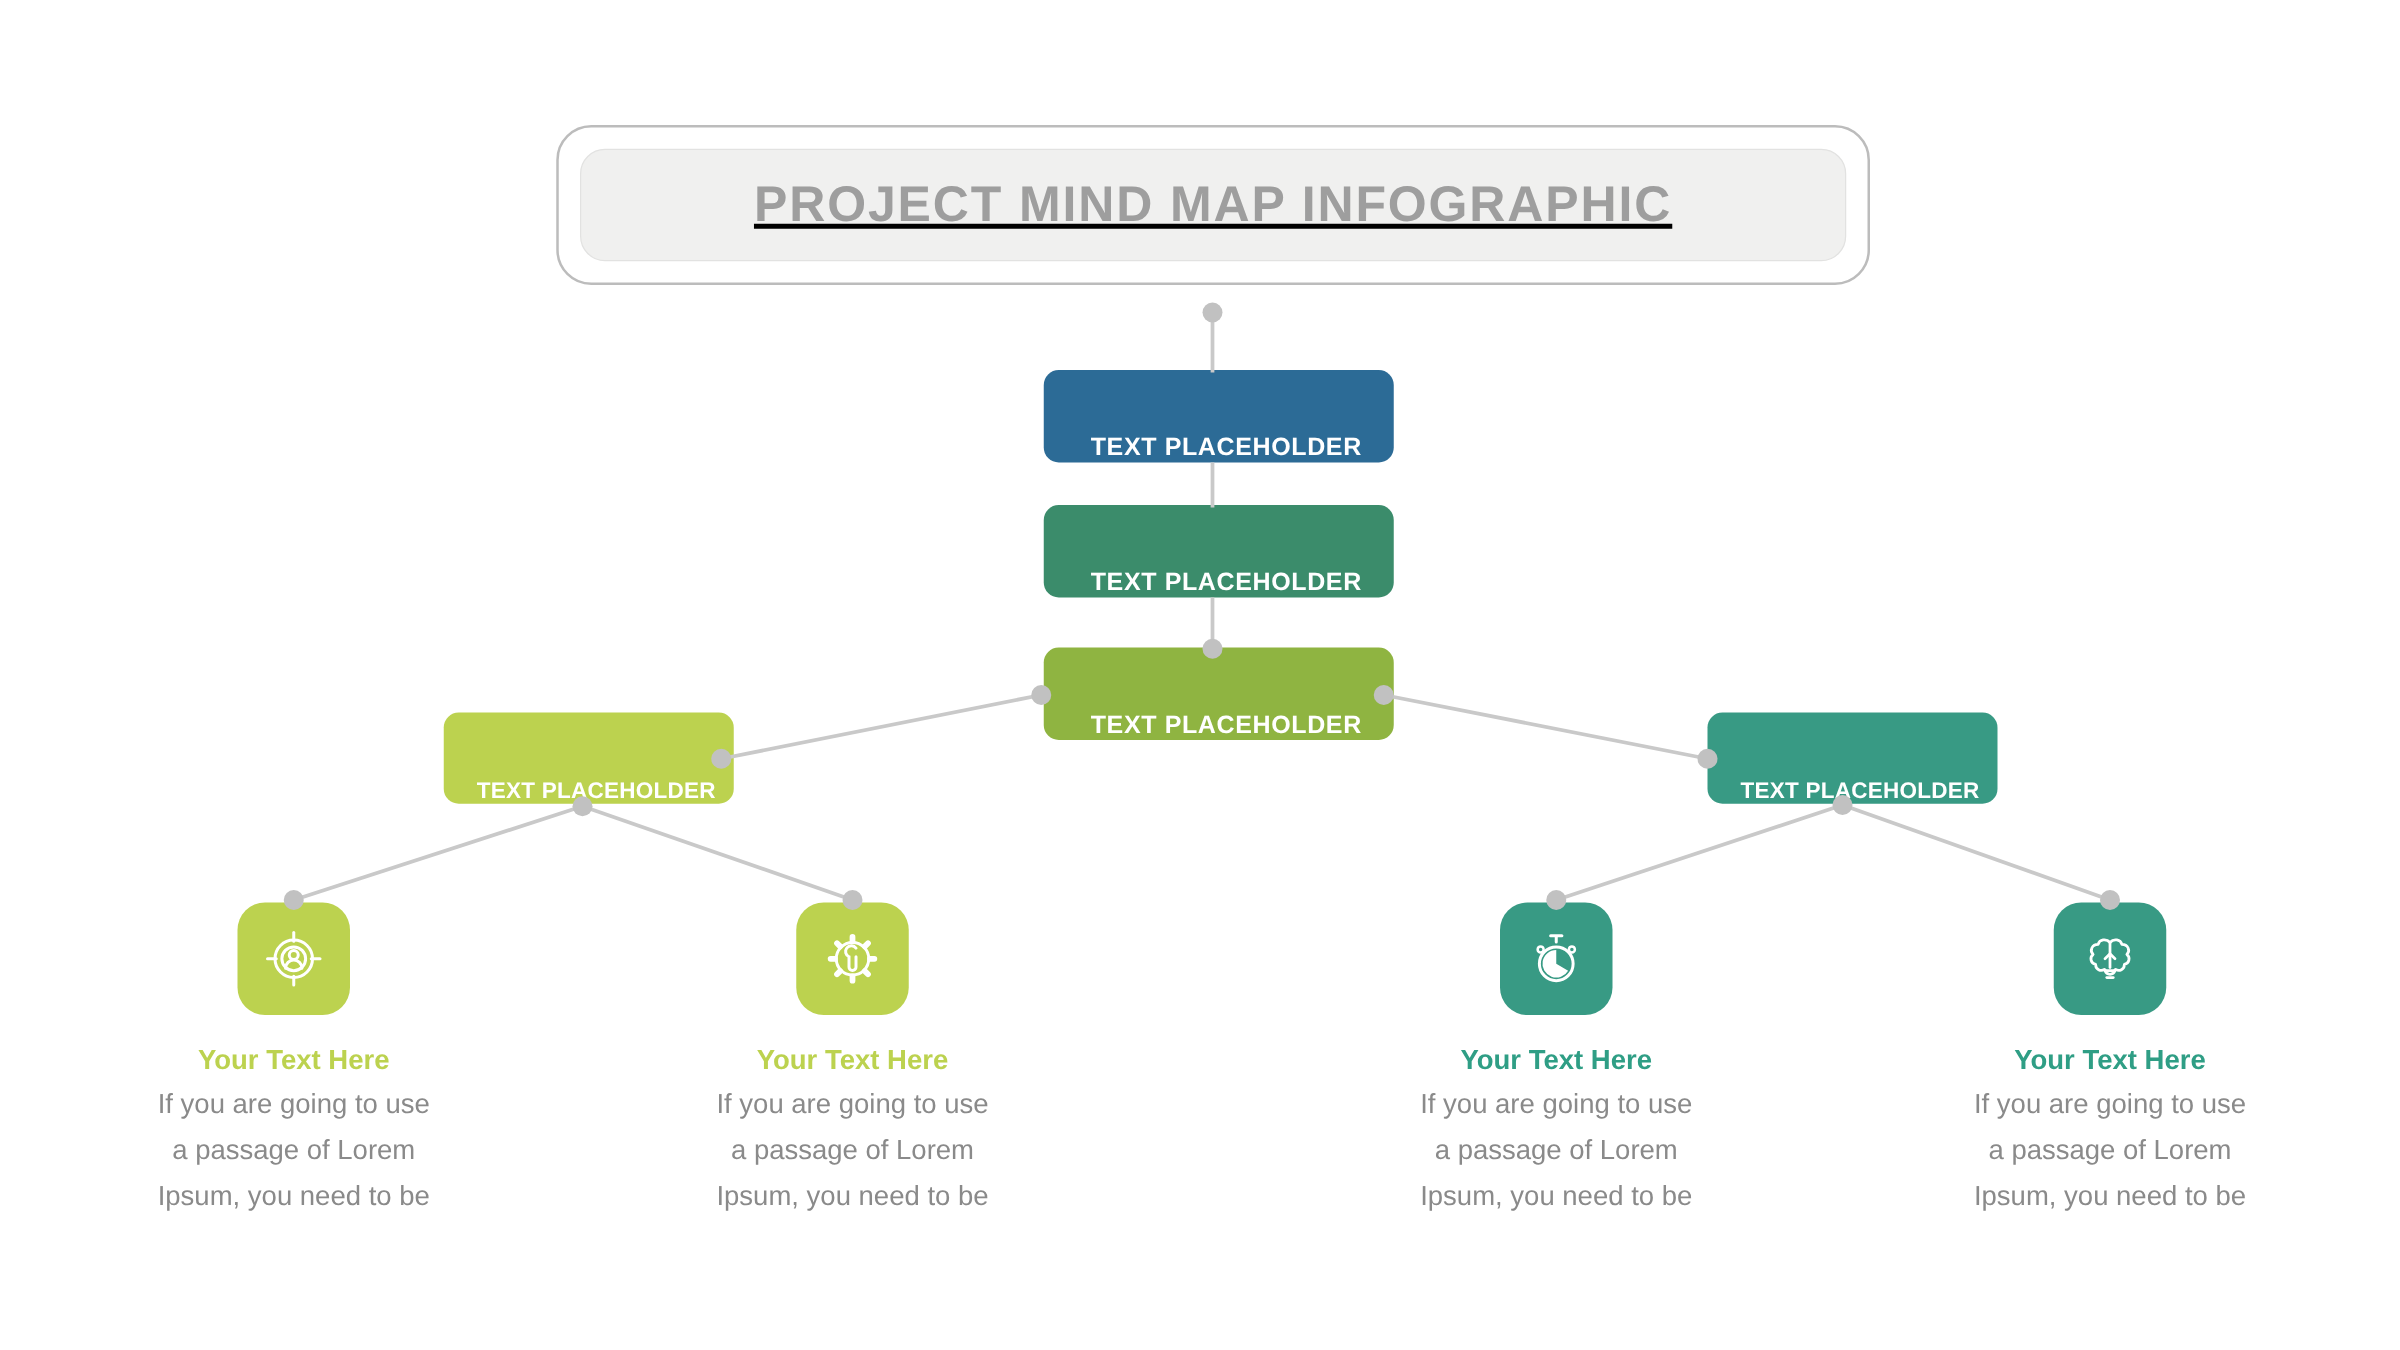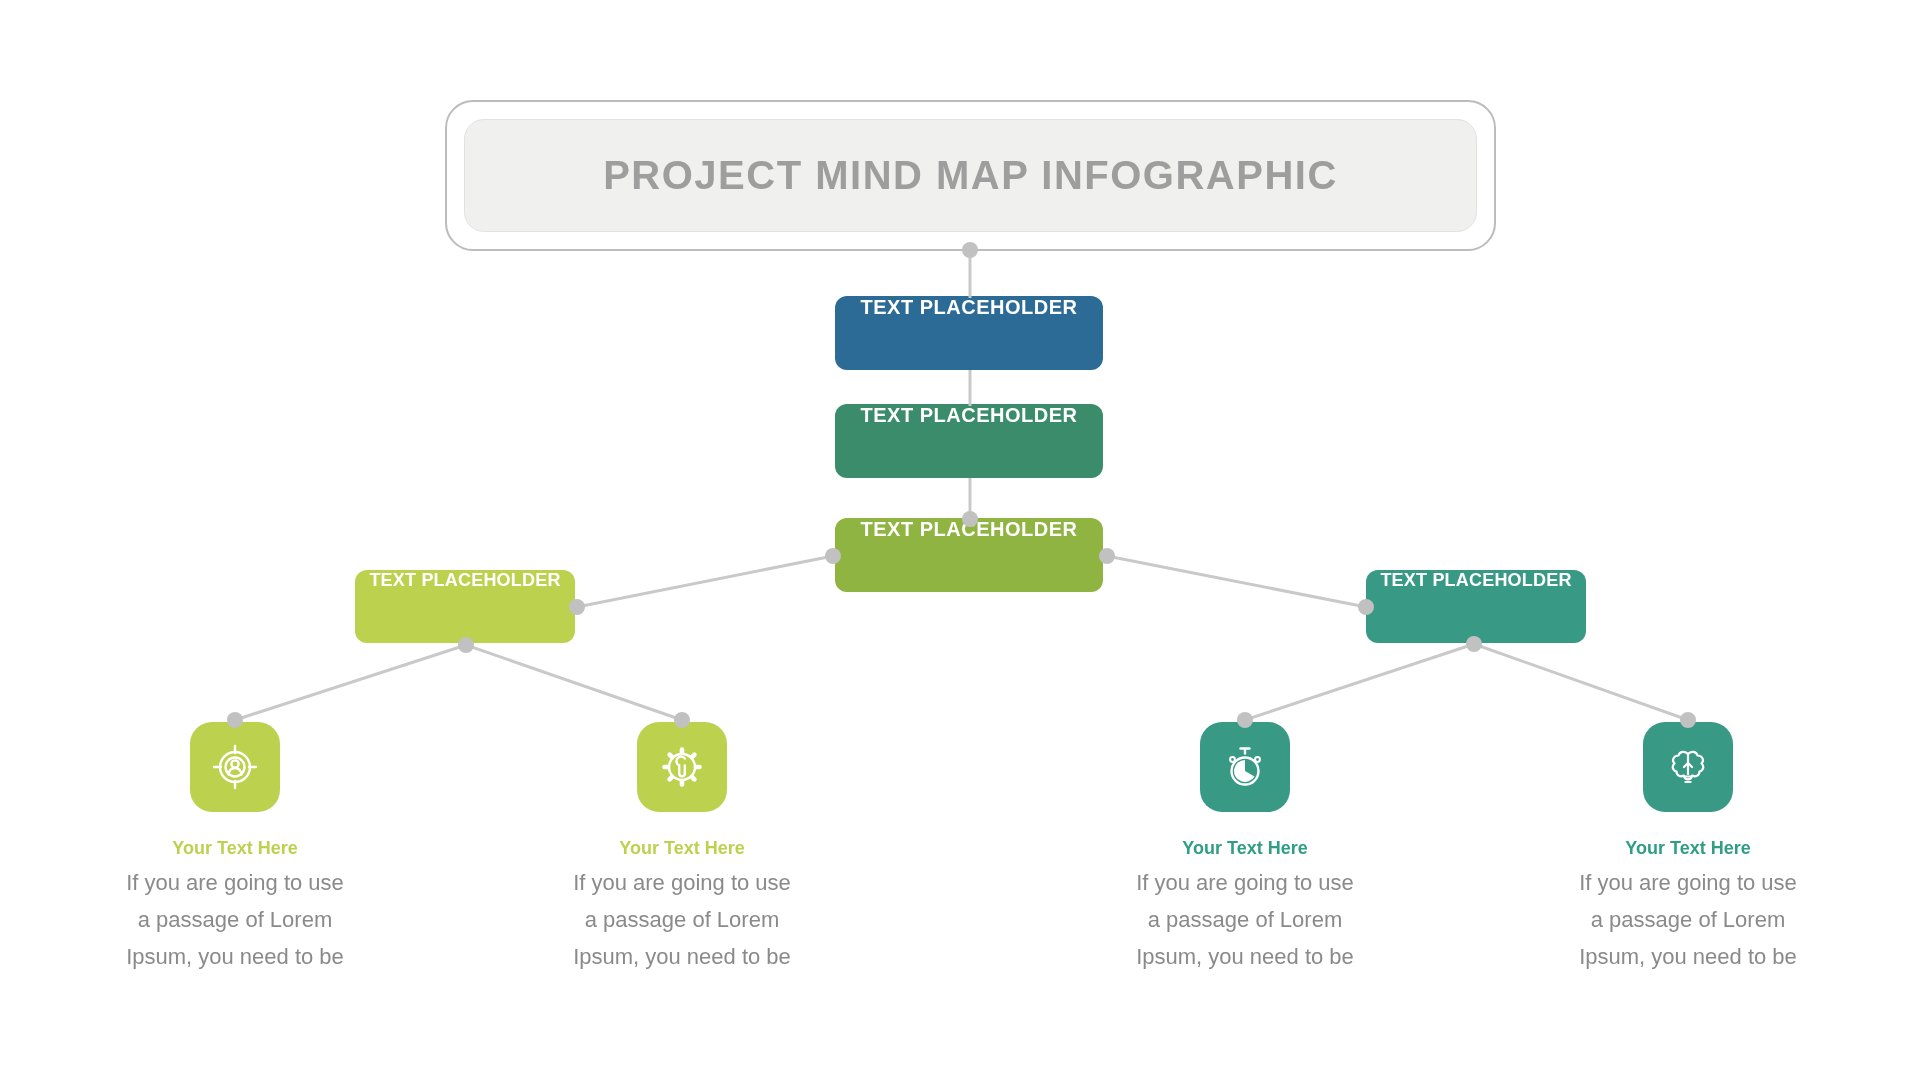--- a/index.html
+++ b/index.html
@@ -2,51 +2,51 @@
 <html><head>
 <meta charset="utf-8">
 <style>
   html,body{margin:0;padding:0;background:#ffffff;}
   .stage{
     position:relative;width:1920px;height:1080px;overflow:hidden;
     background:#ffffff;font-family:"Liberation Sans",sans-serif;
   }
   svg.connectors{position:absolute;left:0;top:0;pointer-events:none;z-index:5;}
   .title-box{
-    position:absolute;left:445px;top:100px;width:1051px;height:151px;
+    position:absolute;left:445px;top:100px;width:1051px;height:128px;
     border:2px solid #bcbcbc;border-radius:28px;box-sizing:border-box;
-    padding:17px;background:#ffffff;z-index:2;
+    padding:17px;background:#ffffff;z-index:2;text-decoration:underline;
   }
   .title-inner{
     width:100%;height:100%;background:#f0f0ef;border:1px solid #e2e2e1;
     border-radius:20px;box-sizing:border-box;display:flex;align-items:center;justify-content:center;
   }
   .title-text{
     font-size:40px;font-weight:700;color:#9e9e9e;letter-spacing:1.5px;white-space:nowrap;
   }
   .node{
-    position:absolute;display:flex;align-items:flex-start;justify-content:center;
-    border-radius:12px;color:#ffffff;font-weight:700;z-index:3;
+    position:absolute;display:flex;align-items:flex-end;justify-content:center;
+    border-radius:12px;color:#ffffff;font-weight:700;z-index:3;padding-left:12px;
   }
   .node.center{left:835px;width:268px;height:74px;font-size:20px;letter-spacing:0.5px;}
   .node.side{width:220px;height:73px;top:570px;font-size:18px;letter-spacing:0.2px;}
   .c-blue{background:#2c6b96;}
   .c-green{background:#3b8c6b;}
   .c-olive{background:#8fb441;}
   .c-lime{background:#bcd24f;}
   .c-teal{background:#389a84;}
   .icon-square{
     position:absolute;top:722px;width:90px;height:90px;border-radius:22px;
     display:flex;align-items:center;justify-content:center;z-index:3;
   }
   .leaf-text{
     position:absolute;top:832px;width:280px;text-align:center;z-index:3;
   }
   .leaf-heading{
-    font-size:18px;font-weight:700;line-height:32px;
+    font-size:22px;font-weight:700;line-height:32px;
   }
   .t-lime{color:#bcd24f;}
   .t-teal{color:#2f9e85;}
   .leaf-body{font-size:22px;line-height:37px;color:#8a8a8a;}
   .leaf-body div{white-space:nowrap;}
 </style>
 </head>
 <body>
 
 <div class="stage">

